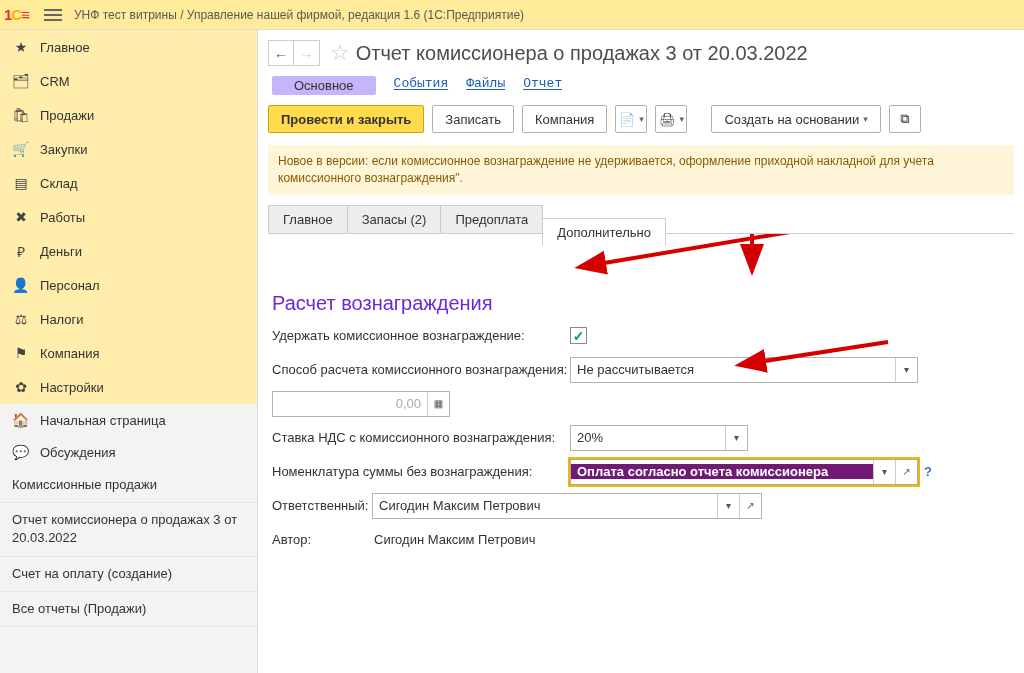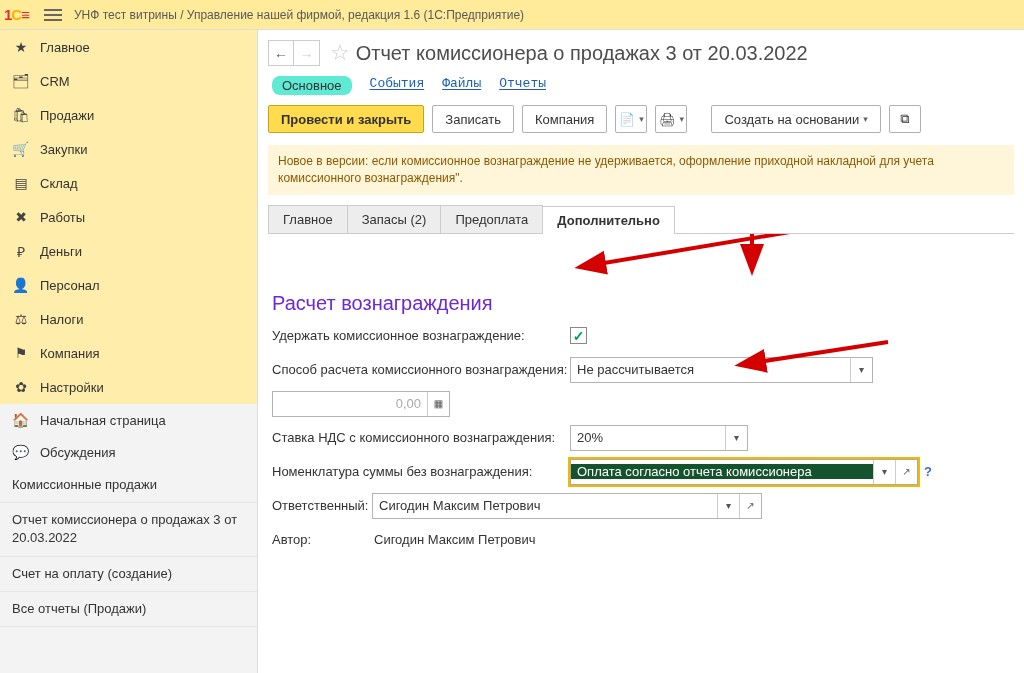--- a/index.html
+++ b/index.html
@@ -27,50 +27,50 @@
   .main { flex: 1; display: flex; flex-direction: column; overflow:hidden;}
   .header-row { display:flex; align-items:center; padding: 10px 10px 6px 10px;}
   .navbtn { width:26px; height:26px; border:1px solid #ccc; background:#fff; display:flex; align-items:center; justify-content:center; cursor:pointer; font-size:14px; color:#555;}
   .navbtn + .navbtn { border-left:none;}
   .navbtn.disabled{color:#ccc;}
   .star { font-size:22px; color:#ccc; margin: 0 6px 0 10px; cursor:pointer;}
   .doc-title { font-size: 20px; color:#4d4d4d; font-weight:normal;}
   
   .subtabs { display:flex; gap:18px; padding: 4px 14px 10px 14px; font-size:13px;}
   .subtab { cursor:pointer; }
-  .subtab.active { background:#5eead4; padding:2px 10px; border-radius:8px; color:#333;}
+  .subtab.active { background:#c4b5fd; padding:2px 22px; border-radius:2px; color:#333;}
   .subtab.link { color:#1a5fb4; text-decoration: underline; text-underline-offset:2px;font-family:Liberation Mono, monospace;}
   
   .toolbar { display:flex; align-items:center; gap:8px; padding: 0 10px 12px 10px; flex-wrap:wrap;}
   .btn { height:28px; padding: 6px 12px; border:1px solid #b0b0b0; background:#fff; display:flex; align-items:center; cursor:pointer; font-size:13px; color:#333; border-radius:2px;}
   .btn.primary { background:#ffdb4d; border-color:#c8a415; font-weight:bold;}
   .btn .caret { margin-left:4px; font-size:9px; color:#666;}
   .btn-icon{width:32px;justify-content:center;padding:0;}
   .toolbar .spacer{width:8px;}
   
   .info-strip { margin: 0 10px 10px 10px; padding: 8px 10px; background:#fff6d9; color:#8a5a00; font-size:12px; line-height:1.4;}
   
   .tabs-row { display:flex; border-bottom:1px solid #ccc; margin: 0 10px; }
   .tab { padding: 6px 14px; border:1px solid #ccc; border-bottom:none; background:#ededed; margin-right:-1px; cursor:pointer; font-size:13px; color:#333;}
-  .tab.active { background:#fff; position:relative; top:1px;font-weight:bold;}
+  .tab.active { background:#fff; position:relative; top:13px;}
   
   .form-area { padding: 10px 14px; position:relative;}
   .section-title { color: #6d28d9; font-size:20px; margin-bottom:6px;margin-top:48px;}
   .form-row { display:flex; align-items:center; min-height:30px; margin-bottom:4px;}
   .form-label { width: 298px; color:#333; font-size:13px;}
   .form-label.muted { color:#aaa;}
   .checkbox-wrap{border:1px solid #888;width:17px;height:17px;display:flex;align-items:center;justify-content:center;background:#fff;}
   .checkbox-wrap .tick{color:#00a651;font-weight:bold;font-size:14px;line-height:1;}
   
   .inputbox{display:flex;align-items:center;border:1px solid #b3b3b3;height:26px;background:#fff;}
   .inputbox .val{flex:1;padding:0 6px;font-size:13px;white-space:nowrap;overflow:hidden;}
   .inputbox .ibtn{width:22px;height:100%;border-left:1px solid #ccc;display:flex;align-items:center;justify-content:center;font-size:10px;color:#555;cursor:pointer;}
   .inputbox.muted{color:#aaa;justify-content:space-between;}
   .inputbox.highlight{outline:2px solid #f5b800;border-color:#aaa;}
-  .inputbox.highlight .val{background:#14532d;color:#fff;}
+  .inputbox.highlight .val{background:#701a75;color:#fff;font-weight:bold;}
   .help-icon{margin-left:6px;color:#3a6dcc;font-weight:bold;cursor:pointer;}
   .static-text{padding-left:2px;font-size:13px;}
   
   
   .arrow-layer{position:absolute;inset:0;pointer-events:none;}
 </style>
 </head>
 <body>
 
 <div class="topbar">
@@ -153,21 +153,21 @@
       <div class="navbtn">←</div>
       <div class="navbtn disabled">→</div>
       <span class="star">☆</span>
       <div class="doc-title">Отчет комиссионера о продажах 3 от 20.03.2022</div>
     </div>
 
     <div class="subtabs">
       <span class="subtab active">Основное</span>
       <span class="subtab link">События</span>
       <span class="subtab link">Файлы</span>
-      <span class="subtab link">Отчеты</span>
+      <span class="subtab link">Отчет</span>
     </div>
 
     <div class="toolbar">
       <div class="btn primary">Провести и закрыть</div>
       <div class="btn">Записать</div>
       <div class="btn">Компания</div>
       <div class="btn btn-icon">
           <span>📄</span>
           <span class="caret">▾</span>
         </div>
@@ -199,21 +199,21 @@
 
       <div class="form-row">
         <div class="form-label">Удержать комиссионное вознаграждение:</div>
         <div class="checkbox-wrap">
             <span class="tick">✓</span>
           </div>
       </div>
 
       <div class="form-row">
         <div class="form-label">Способ расчета комиссионного вознаграждения:</div>
-        <div class="inputbox" style="width:303px">
+        <div class="inputbox" style="width:348px">
           <span class="val">Не рассчитывается</span>
           <span class="ibtn">▾</span>
         </div>
       </div>
 
       <div class="form-row">
         <div class="inputbox muted" style="width:178px">
           <span class="val" style="text-align:right">0,00</span>
           <span class="ibtn">▦</span>
         </div>

